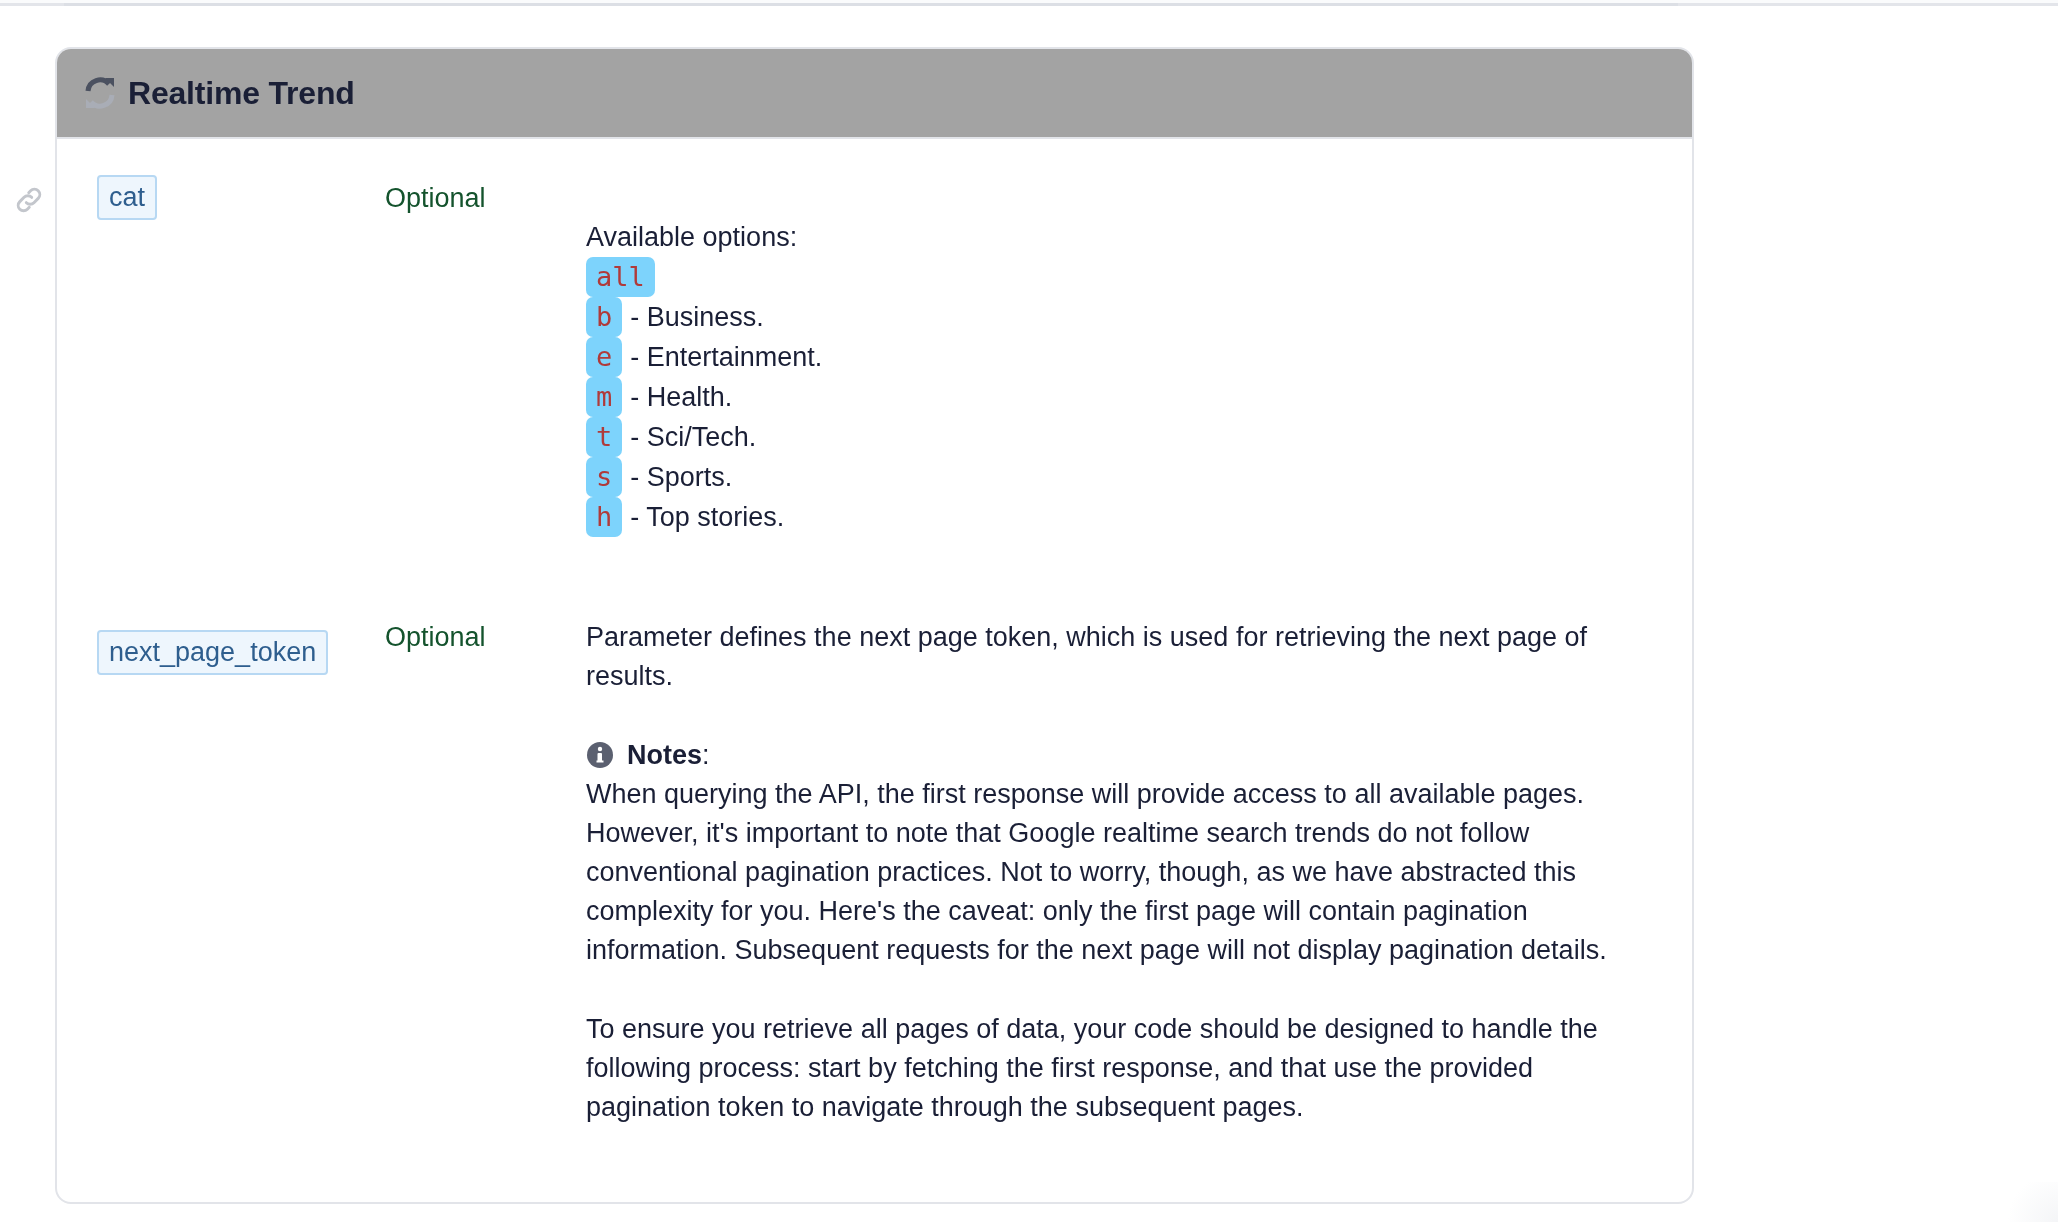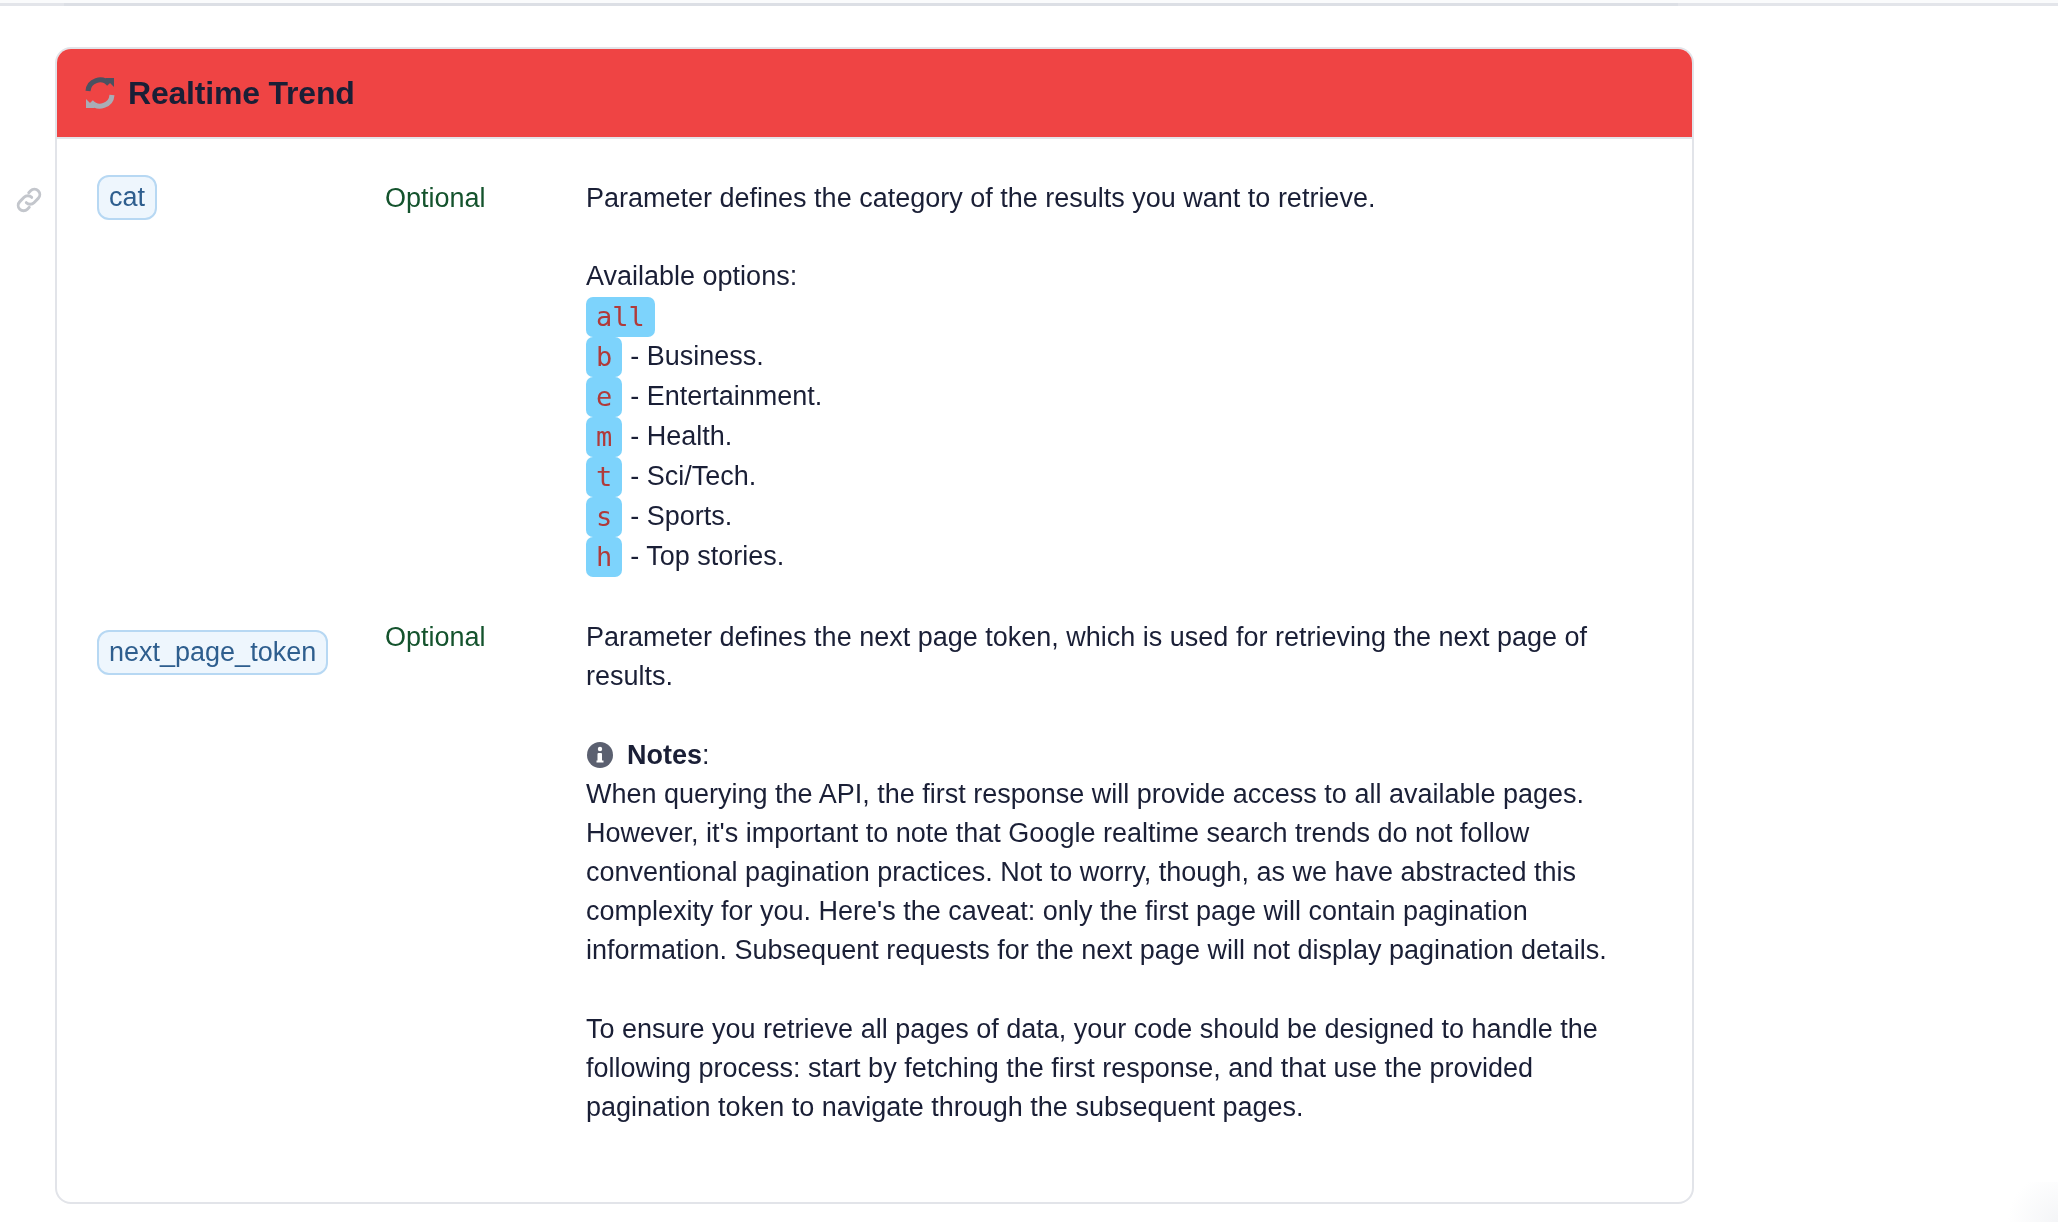--- a/index.html
+++ b/index.html
@@ -17,38 +17,38 @@
   .top-rule .cap {
     position: absolute; left: 64px; right: 380px; bottom: -3px; height: 3px;
     background: #dcdfe5;
   }
   .card {
     position: absolute; left: 55px; top: 47px; width: 1639px; height: 1157px;
     border: 2px solid #e2e4e9; border-radius: 16px;
     background: #ffffff; overflow: hidden;
   }
   .card-header {
-    height: 90px; background: #ef4444;
+    height: 90px; background: #a3a3a3;
     border-bottom: 2px solid #e2e4e9;
     display: flex; align-items: center;
     padding-left: 26px;
   }
   .card-header .refresh-icon { width: 34px; height: 34px; margin-right: 11px; display: inline-block; }
   .card-header .title {
     font-size: 32px; font-weight: 600; color: #1a1f36; letter-spacing: -0.2px;
   }
   .anchor-link {
     position: absolute; left: 13px; top: 184px; width: 32px; height: 32px;
     cursor: pointer;
   }
   .param-row { position: absolute; left: 0; width: 100%; }
   .param-name {
     position: absolute; left: 40px;
     display: inline-block;
-    background: #eef6fd; border: 2px solid #b7d8f3; border-radius: 12px;
+    background: #eef6fd; border: 2px solid #b7d8f3; border-radius: 4px;
     color: #2e5e8e; font-size: 27px;
     padding: 6px 10px 7px 10px; line-height: 28px;
     cursor: pointer;
   }
   .param-req {
     position: absolute; left: 328px;
     font-size: 27px; color: #14532d; line-height: 39px;
   }
   .param-desc {
     position: absolute; left: 529px; width: 1070px;
@@ -96,21 +96,20 @@
         <polygon points="12,32 3,32 3,23" fill="#a9adb6"></polygon>
       </svg>
     </span>
     <span class="title">Realtime Trend</span>
   </div>
 
   <div class="param-row" style="top:126px;">
     <span class="param-name" style="top:0;">cat</span>
     <span class="param-req" style="top:4px;">Optional</span>
     <div class="param-desc" style="top:4px;">
-      <p>Parameter defines the category of the results you want to retrieve.</p>
       <div class="gap"></div>
       <p>Available options:</p>
       <div class="opt-line">
           <span class="code">all</span>
         </div>
       <div class="opt-line">
           <span class="code">b</span>
           <span>- Business.</span>
         </div>
       <div class="opt-line">

